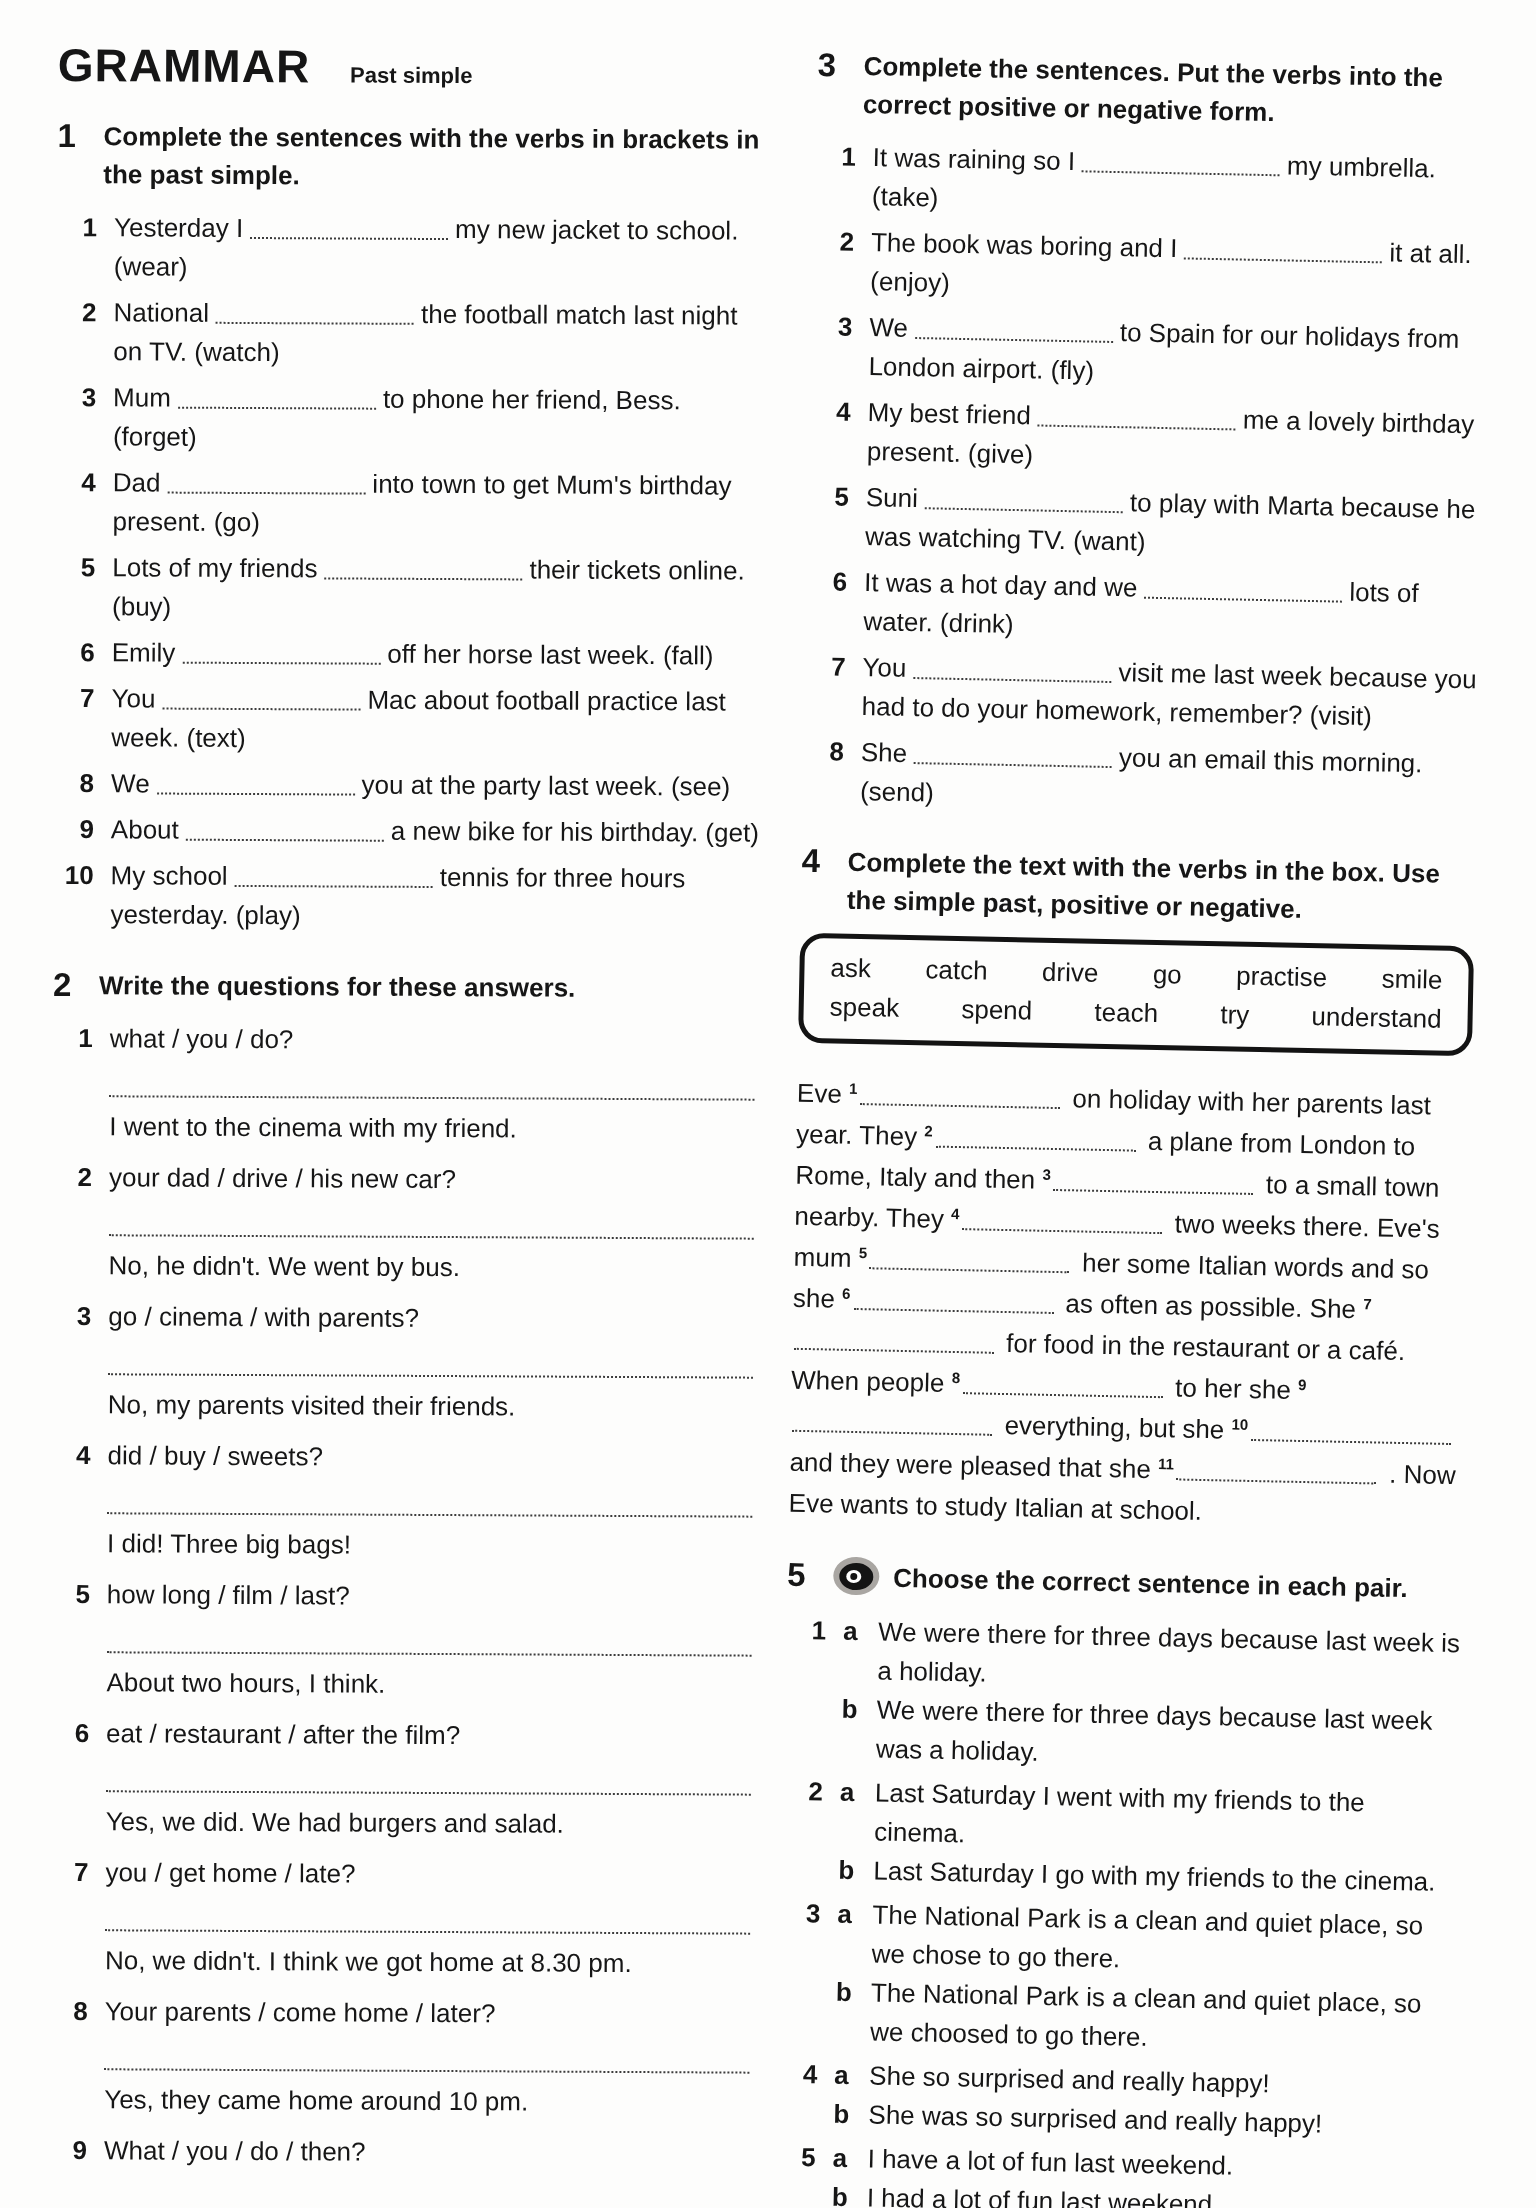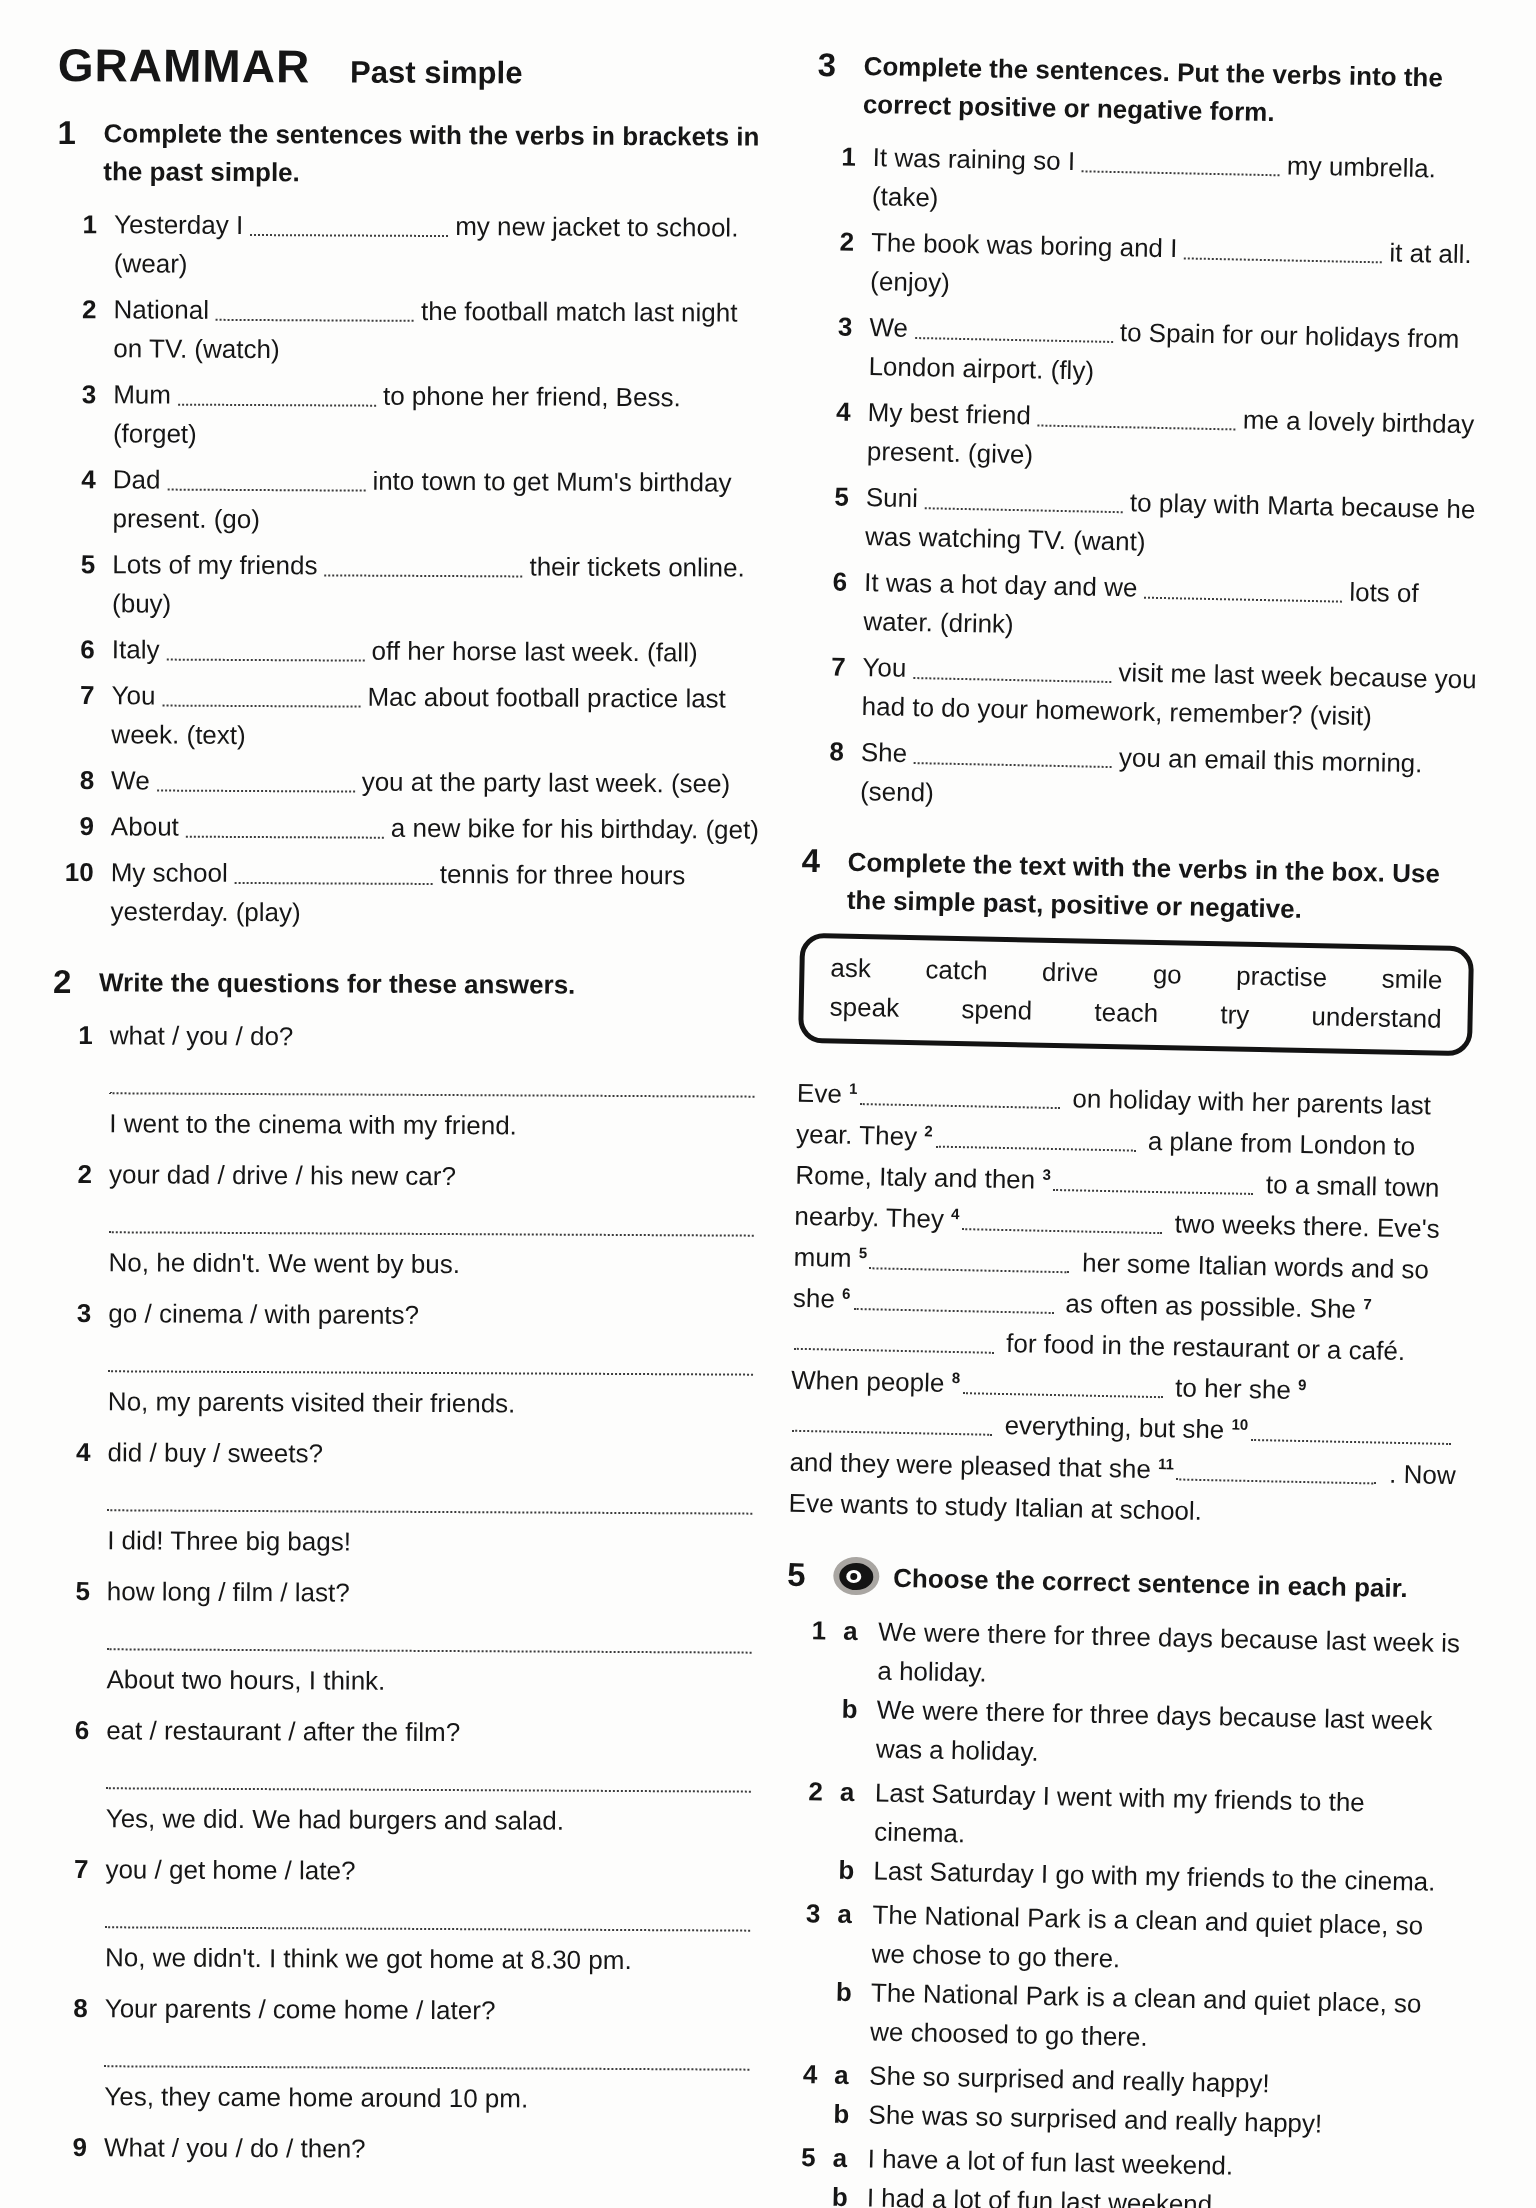--- a/index.html
+++ b/index.html
@@ -10,21 +10,21 @@
     font-size:26px;line-height:39px;
     overflow:hidden;
   }
   .page{display:flex;gap:54px;padding:46px 38px 0 58px;}
   .col{min-width:0;}
   .col.left{width:706px;flex:none;transform:rotate(0.3deg);transform-origin:0 0;}
   .col.right{flex:1;transform:rotate(1.15deg);transform-origin:0 0;}
 
   .title-row{display:flex;align-items:baseline;gap:40px;margin:0 0 24px 0;}
   .t1{font-size:46px;font-weight:700;letter-spacing:1px;}
-  .t2{font-size:31px;font-weight:700;}
+  .t2{font-size:22px;font-weight:700;}
 
   .exercise{margin-bottom:32px;}
   .ex-head{display:flex;margin-bottom:15px;}
   .ex-num{flex:none;width:46px;font-size:33px;font-weight:700;line-height:38px;}
   .ex-instr{flex:1;margin:0;font-size:26px;font-weight:700;line-height:38px;}
 
   .i-num{flex:none;width:40px;text-align:right;margin-right:17px;font-weight:700;}
   .i-text{flex:1;margin:0;}
 
   .fill-item{display:flex;margin-bottom:7px;}
@@ -91,21 +91,21 @@
             <p class="i-text"><span>Dad</span><span class="blank"></span><span>into town to get Mum's birthday present. (go)</span></p>
           </div>
 
           <div class="fill-item">
             <span class="i-num">5</span>
             <p class="i-text"><span>Lots of my friends</span><span class="blank"></span><span>their tickets online. (buy)</span></p>
           </div>
 
           <div class="fill-item">
             <span class="i-num">6</span>
-            <p class="i-text"><span>Italy</span><span class="blank"></span><span>off her horse last week. (fall)</span></p>
+            <p class="i-text"><span>Emily</span><span class="blank"></span><span>off her horse last week. (fall)</span></p>
           </div>
 
           <div class="fill-item">
             <span class="i-num">7</span>
             <p class="i-text"><span>You</span><span class="blank"></span><span>Mac about football practice last week. (text)</span></p>
           </div>
 
           <div class="fill-item">
             <span class="i-num">8</span>
             <p class="i-text"><span>We</span><span class="blank"></span><span>you at the party last week. (see)</span></p>

